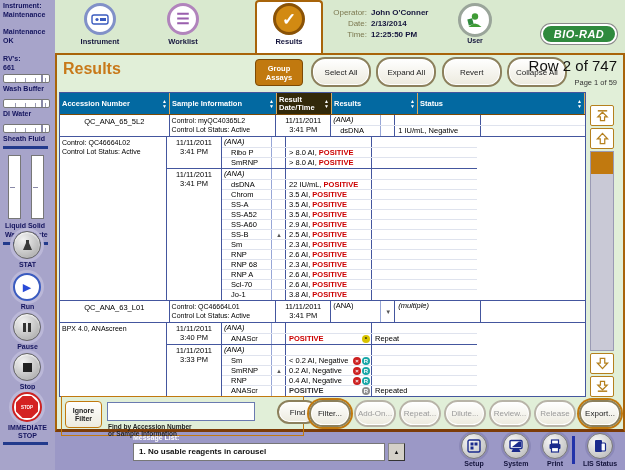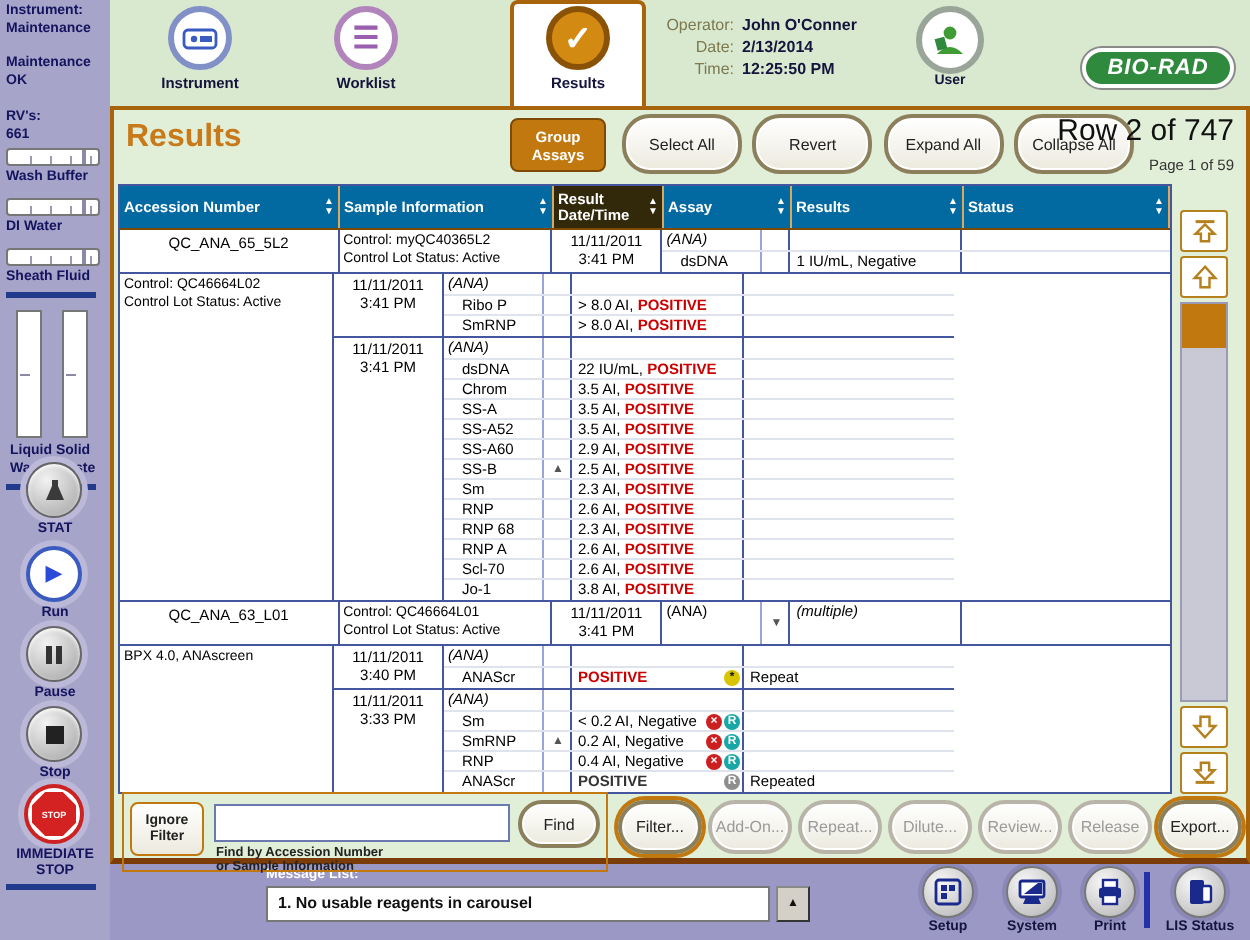--- a/index.html
+++ b/index.html
@@ -110,21 +110,21 @@
   .sb-track { height:200px; background:#c9c9d6; border:1px solid #9a9ab4; position:relative; margin-bottom:2px; }
   .sb-thumb { position:absolute; top:0; left:0; right:0; height:22px; background:#c1790f; }
 
   
   .find-group { position:absolute; left:4px; top:341px; width:243px; height:40px; border:1.5px solid #c1790f; }
   .ignore-filter { position:absolute; left:3px; top:4px; width:37px; height:27px; background:linear-gradient(#fff,#eceade);
     border:1.5px solid #c1790f; border-radius:4px; font-size:7px; font-weight:bold; color:#222;
     display:flex; align-items:center; justify-content:center; text-align:center; line-height:8px; }
   .find-input { position:absolute; left:45px; top:5px; width:148px; height:19px; border:1px solid #6a7ab0;
     font-size:8px; padding:0 3px; font-family:"Liberation Sans", sans-serif; }
-  .find-btn { position:absolute; left:197px; top:3px; width:41px; height:24px; }
+  .find-btn { position:absolute; left:215px; top:3px; width:41px; height:24px; }
   .find-caption { position:absolute; left:46px; top:26px; font-size:6.5px; font-weight:bold; color:#222; line-height:7px; }
   .actions-row { position:absolute; left:252px; top:345px; width:312px; display:flex; justify-content:space-between; }
   .actions-row .pill { width:42px; height:27px; }
   .pill.accent { box-shadow:0 0 0 2px #c1790f, inset 0 0 0 1px #fff; }
   .pill.disabled { color:#9a9a9a; border-color:#b8b4a8; font-weight:normal; }
 
   
   .bottombar { position:absolute; left:0; top:432px; width:625px; height:38px; background:#9b98c6; }
   .msg-label { position:absolute; left:133px; top:2px; font-size:7px; font-weight:bold; color:#fff; }
   .msg-box { position:absolute; left:133px; top:11px; width:252px; height:18px; background:#fff;
@@ -268,43 +268,39 @@
   </div>
 
   <div class="brand-logo">BIO-RAD</div>
 </div>
 
 <div class="main">
   <div class="page-title">Results</div>
   <div class="group-assays">Group Assays</div>
   <div class="toolbar-pills">
     <div class="pill">Select All</div>
+    <div class="pill">Expand All</div>
     <div class="pill">Revert</div>
-    <div class="pill">Expand All</div>
     <div class="pill">Collapse All</div>
   </div>
   <div class="row-counter">Row 2 of 747</div>
   <div class="page-counter">Page 1 of 59</div>
 
   <div id="results-table">
       <div class="t-header">
         <div class="t-hcell" style="width: 110px;">
           <span>Accession Number</span>
           <span class="t-sort">▲<br>▼</span>
         </div>
         <div class="t-hcell" style="width: 107px;">
           <span>Sample Information</span>
           <span class="t-sort">▲<br>▼</span>
         </div>
         <div class="t-hcell sorted" style="width: 55px;">
           <span>Result Date/Time</span>
-          <span class="t-sort">▲<br>▼</span>
-        </div>
-        <div class="t-hcell" style="width: 64px;">
-          <span>Assay</span>
           <span class="t-sort">▲<br>▼</span>
         </div>
         <div class="t-hcell" style="width: 86px;">
           <span>Results</span>
           <span class="t-sort">▲<br>▼</span>
         </div>
         <div class="t-hcell" style="flex: 1 1 0%;">
           <span>Status</span>
           <span class="t-sort">▲<br>▼</span>
         </div>

